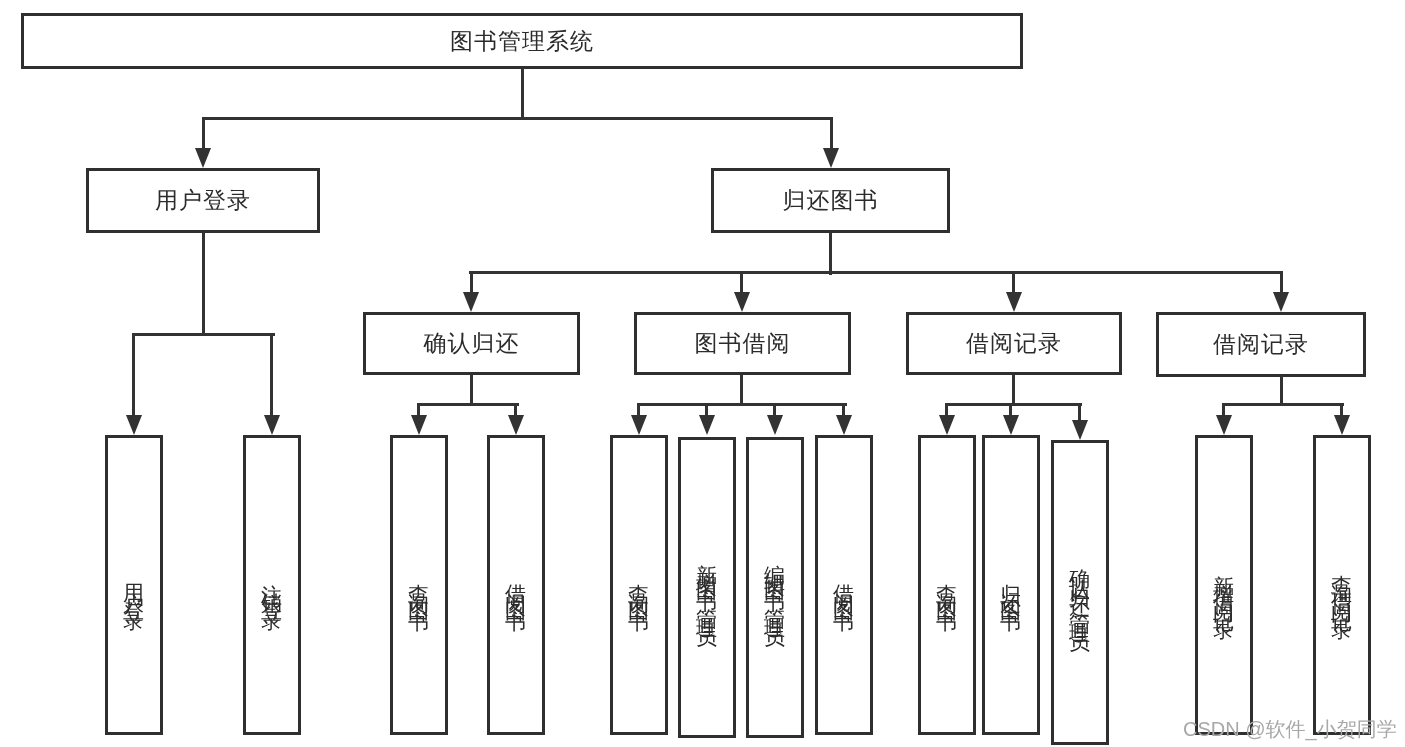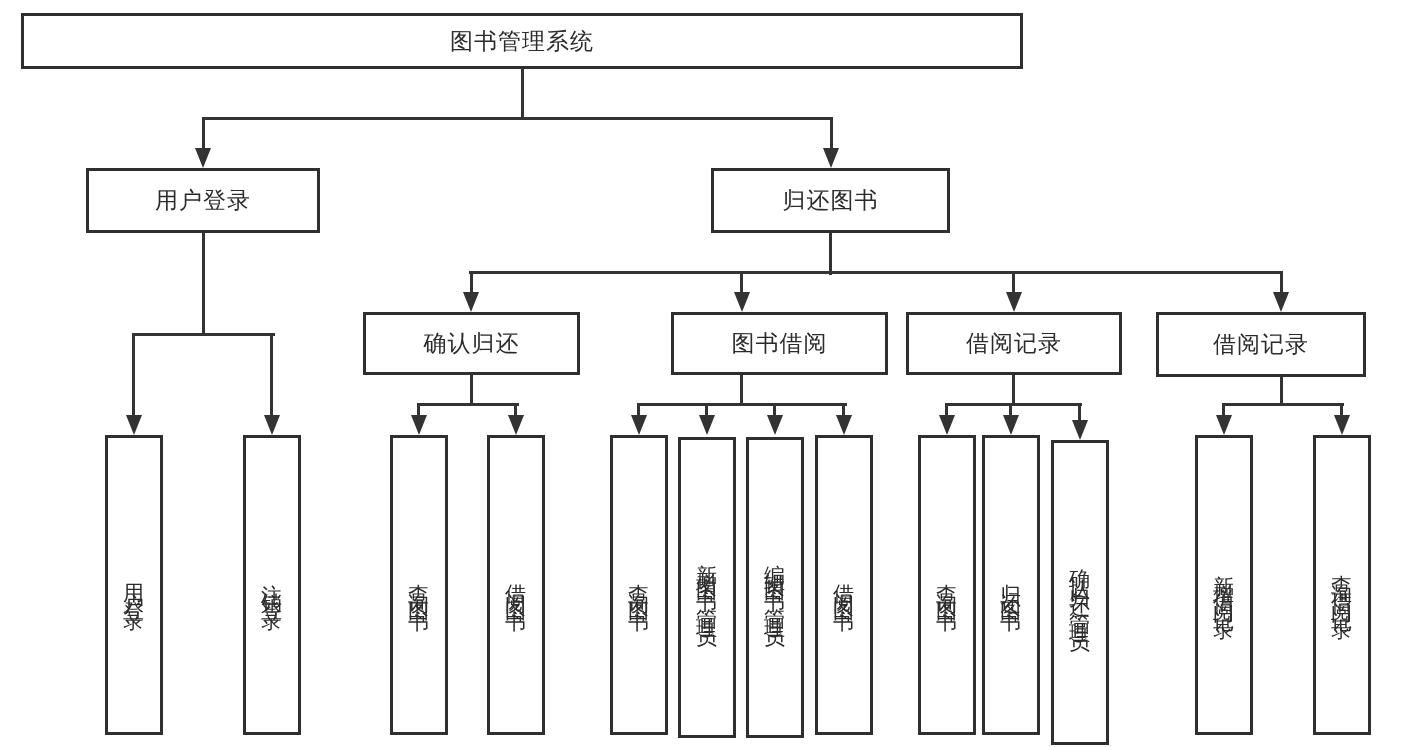--- a/index.html
+++ b/index.html
@@ -65,21 +65,21 @@
   <div class="vline" style="left:470px;top:271px;height:24px;"></div>
   <div class="arrow" style="left:463px;top:292px;"></div>
   <div class="vline" style="left:740px;top:271px;height:24px;"></div>
   <div class="arrow" style="left:734px;top:292px;"></div>
   <div class="vline" style="left:1012px;top:271px;height:24px;"></div>
   <div class="arrow" style="left:1006px;top:292px;"></div>
   <div class="vline" style="left:1280px;top:271px;height:24px;"></div>
   <div class="arrow" style="left:1273px;top:292px;"></div>
 
   <div class="box hbox" style="left:363px;top:312px;width:217px;height:63px;">确认归还</div>
-  <div class="box hbox" style="left:671px;top:312px;width:217px;height:63px;">图书借阅</div>
+  <div class="box hbox" style="left:634px;top:312px;width:217px;height:63px;">图书借阅</div>
   <div class="box hbox" style="left:906px;top:312px;width:216px;height:63px;">借阅记录</div>
   <div class="box hbox" style="left:1156px;top:312px;width:210px;height:65px;">借阅记录</div>
 
   <div class="vline" style="left:470px;top:375px;height:31px;"></div>
   <div class="hline" style="left:417px;top:403px;width:102px;"></div>
   <div class="vline" style="left:417px;top:403px;height:14px;"></div>
   <div class="arrow" style="left:411px;top:415px;"></div>
   <div class="vline" style="left:514px;top:403px;height:14px;"></div>
   <div class="arrow" style="left:508px;top:415px;"></div>
 
@@ -147,14 +147,15 @@
     <span class="vtext">确认归还（管理员）</span>
   </div>
 
   <div class="box vbox" style="left:1195px;top:435px;height:300px;">
     <span class="vtext">新增借阅记录</span>
   </div>
   <div class="box vbox" style="left:1313px;top:435px;height:300px;">
     <span class="vtext">查询借阅记录</span>
   </div>
 
+  <div class="watermark">CSDN @软件_小贺同学</div>
 
 </div>
 
 </body></html>

